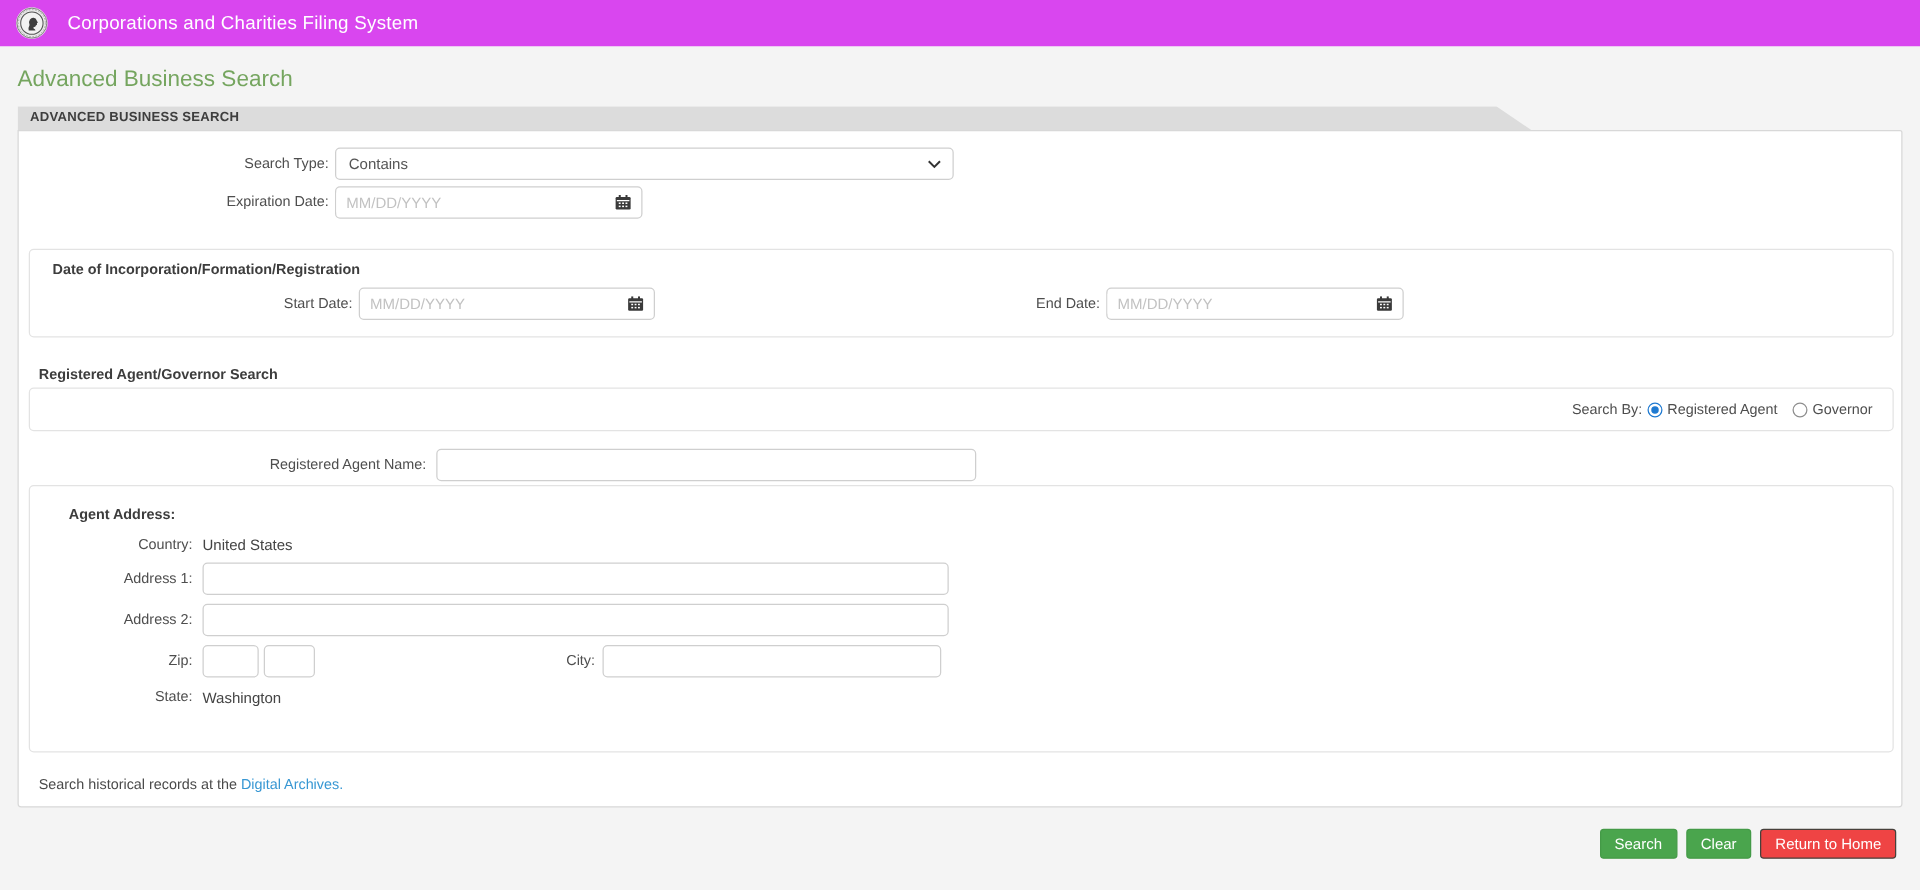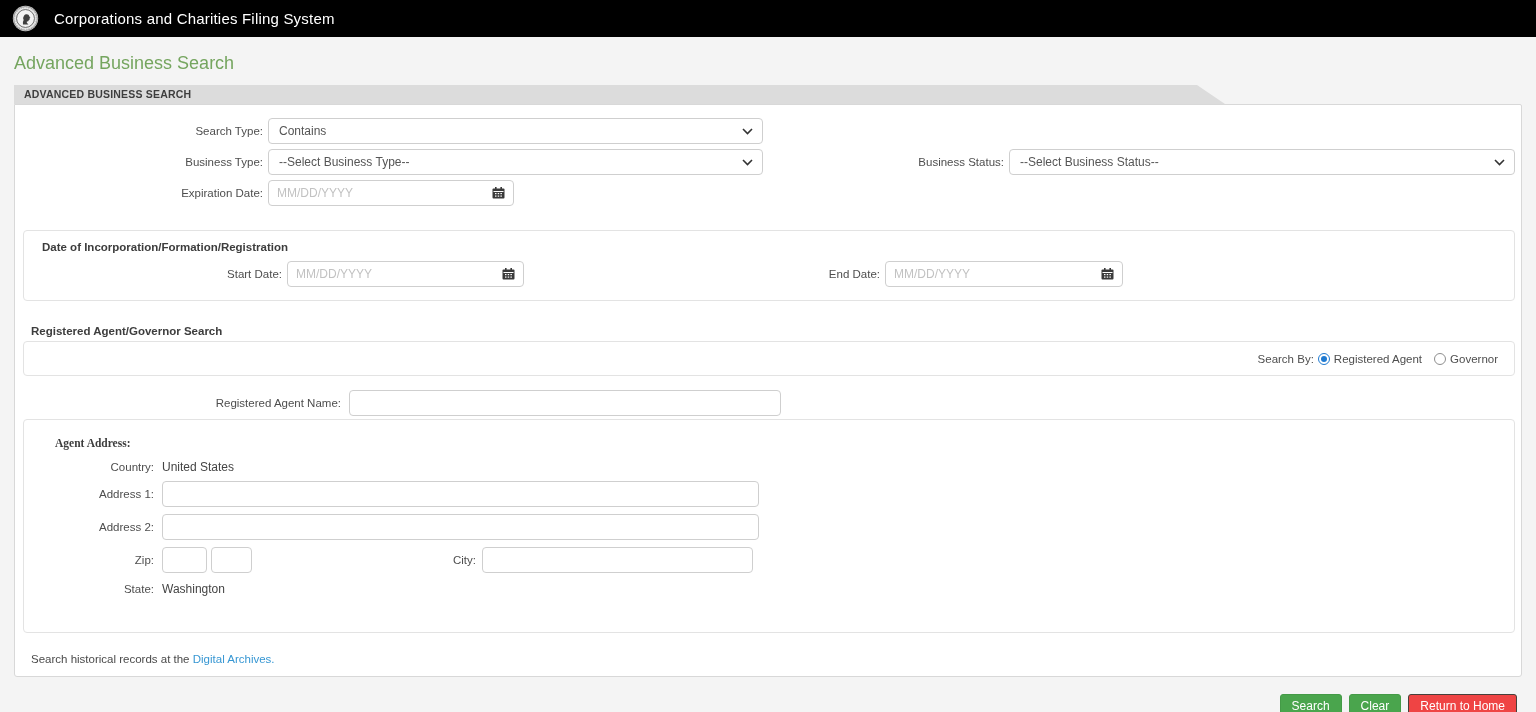--- a/index.html
+++ b/index.html
@@ -6,21 +6,21 @@
   html, body { width: 1536px; height: 712px; overflow: hidden; }
   body {
     font-family: "Liberation Sans", sans-serif;
     background: #f4f4f4;
     color: #4e4e4e;
   }
 
   
   .app-header {
     height: 37px;
-    background: #000000;
+    background: #d946ef;
     display: flex;
     align-items: center;
     padding: 0 12px;
   }
   .seal { width: 27px; height: 27px; margin-right: 15px; flex: 0 0 auto; }
   .app-title { color: #ffffff; font-size: 15px; font-weight: 400; letter-spacing: .2px; }
 
   
   .page-title {
     color: #75a55f;
@@ -157,21 +157,21 @@
     border-radius: 50%;
     background: #1f7ad1;
   }
   .radio.unsel { border: 1px solid #8e8e8e; }
   .radio-label { margin-right: 8px; }
 
   .agent-name-row { display: flex; align-items: center; margin-top: 14px; }
   .agent-name-lbl { width: 326px; text-align: right; padding-right: 8px; font-size: 11.5px; }
 
   .box-address { margin-top: 3px; padding: 17px 8px 36px 8px; }
-  .addr-heading { font-size: 11.5px; font-weight: 700; color: #3d3d3d; margin-left: 23px; font-family: Liberation Serif, serif; }
+  .addr-heading { font-size: 11.5px; font-weight: 700; color: #3d3d3d; margin-left: 23px; }
   .addr-row { display: flex; align-items: center; margin-top: 7px; }
   .addr-row.first { margin-top: 11px; }
   .addr-lbl { width: 130px; text-align: right; padding-right: 8px; font-size: 11.5px; flex: 0 0 auto; }
   .static-val { font-size: 12px; color: #444; }
   .zip-gap { width: 4px; flex: 0 0 auto; }
   .city-lbl { width: 230px; text-align: right; padding-right: 6px; font-size: 11.5px; flex: 0 0 auto; }
   .state-row { margin-top: 9px; }
 
   .hist-note { margin: 20px 0 0 8px; font-size: 11.5px; color: #4a4a4a; }
   .hist-link { color: #3797d3; text-decoration: none; cursor: pointer; }
@@ -225,40 +225,20 @@
       <span class="lbl lbl-l">Search Type:</span>
       <div class="ctrl select w495">
         <span>Contains</span>
         <svg class="icon-chevron" width="11" height="7" viewBox="0 0 11 7">
           <path d="M1 1 L5.5 5.5 L10 1" stroke="#333" fill="none" stroke-width="1.6"></path>
         </svg>
       </div>
     </div>
   </div>
 
-  <div class="grid2 row">
-    <div class="cell-l">
-      <span class="lbl lbl-l">Business Type:</span>
-      <div class="ctrl select w495">
-        <span>--Select Business Type--</span>
-        <svg class="icon-chevron" width="11" height="7" viewBox="0 0 11 7">
-          <path d="M1 1 L5.5 5.5 L10 1" stroke="#333" fill="none" stroke-width="1.6"></path>
-        </svg>
-      </div>
-    </div>
-    <div class="cell-r">
-      <span class="lbl lbl-r">Business Status:</span>
-      <div class="ctrl select grow">
-        <span>--Select Business Status--</span>
-        <svg class="icon-chevron" width="11" height="7" viewBox="0 0 11 7">
-          <path d="M1 1 L5.5 5.5 L10 1" stroke="#333" fill="none" stroke-width="1.6"></path>
-        </svg>
-      </div>
-    </div>
-  </div>
 
   <div class="grid2 row">
     <div class="cell-l">
       <span class="lbl lbl-l">Expiration Date:</span>
       <div class="ctrl date-wrap w246">
         <input placeholder="MM/DD/YYYY" style="">
         <svg class="icon-cal" width="13" height="12" viewBox="0 0 13 12">
           <rect x="0.5" y="1.5" width="12" height="10" rx="1" fill="#3a3a3a"></rect>
           <rect x="3" y="0" width="1.6" height="3" fill="#3a3a3a"></rect>
           <rect x="8.4" y="0" width="1.6" height="3" fill="#3a3a3a"></rect>

